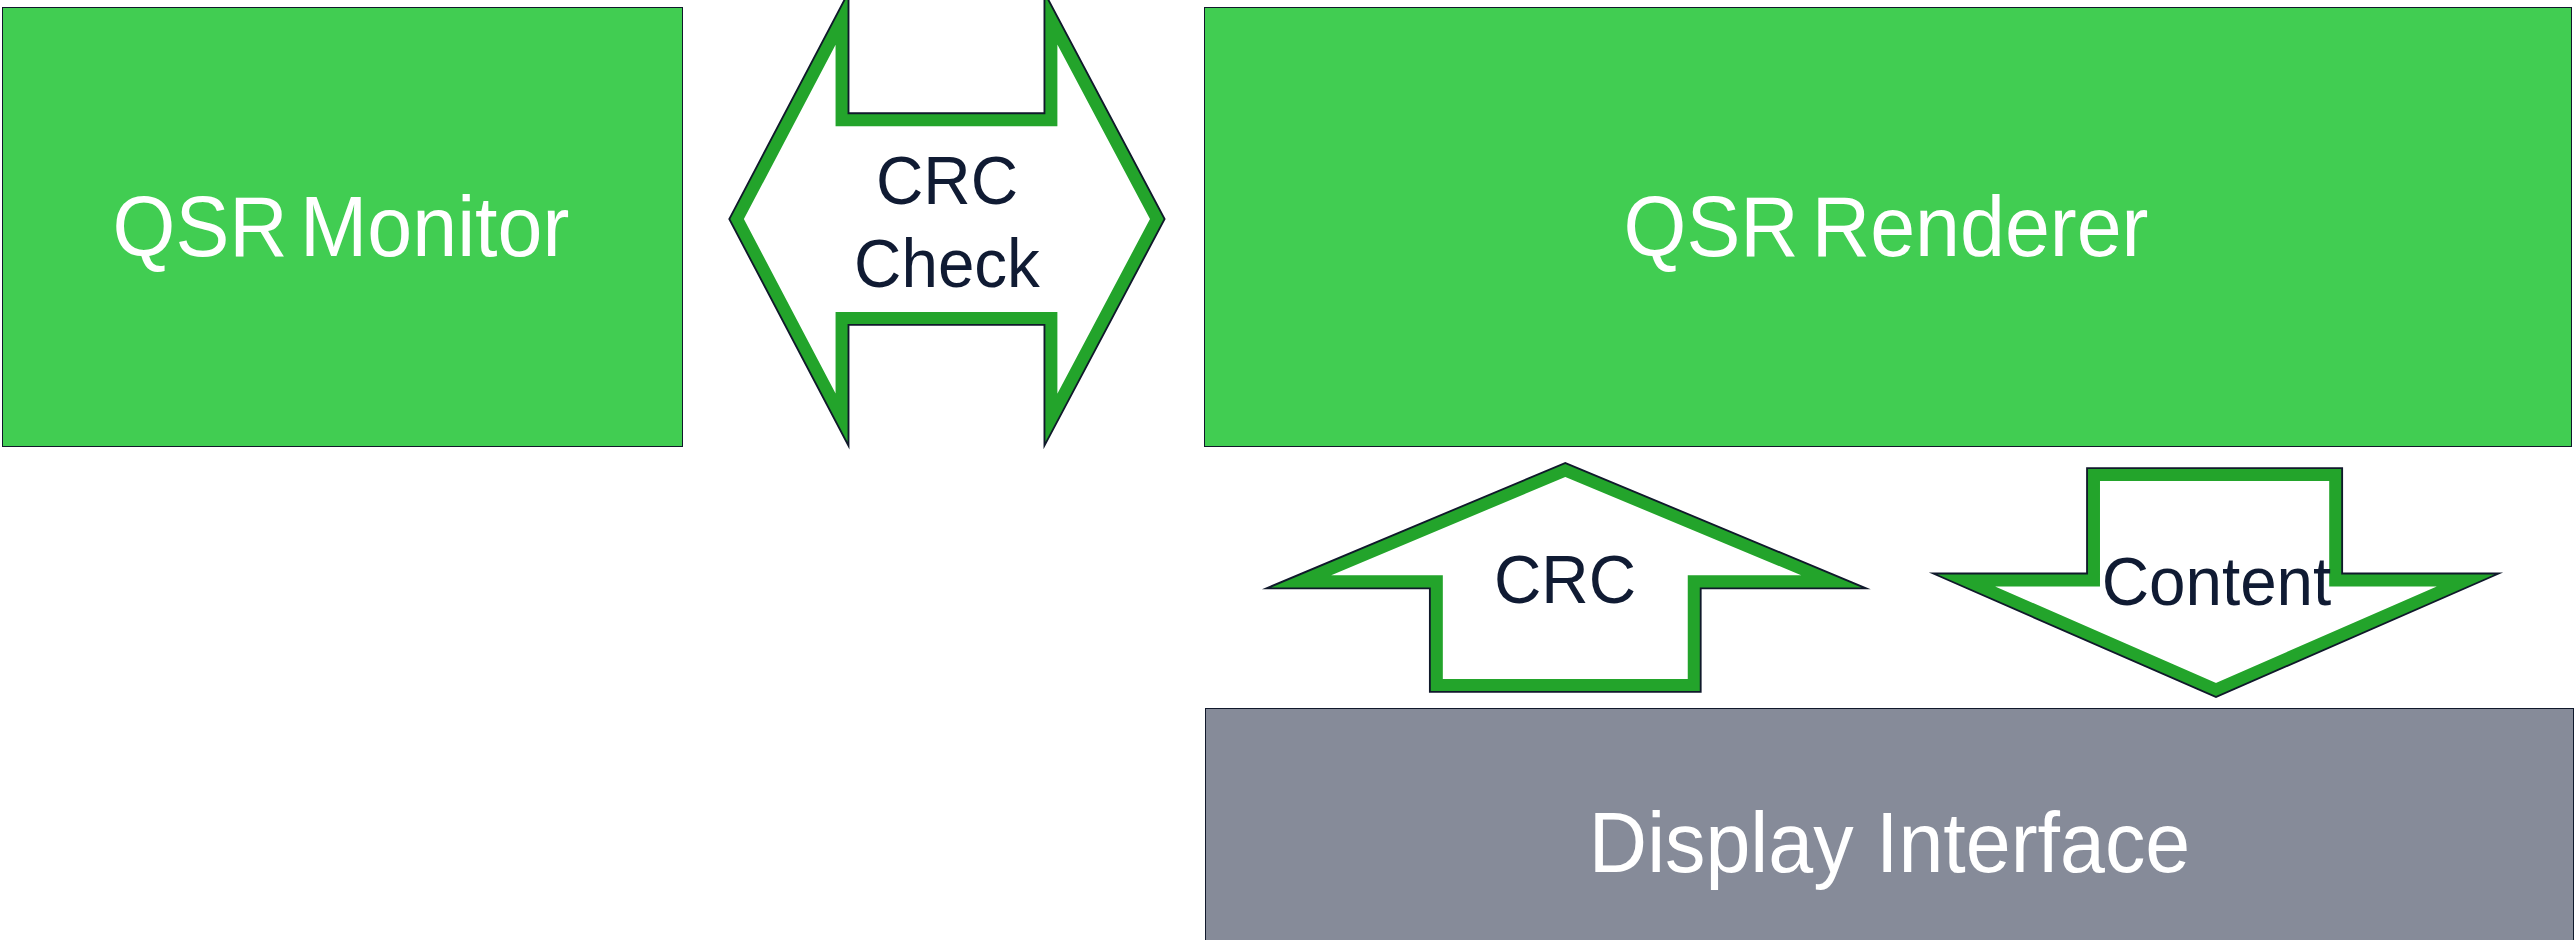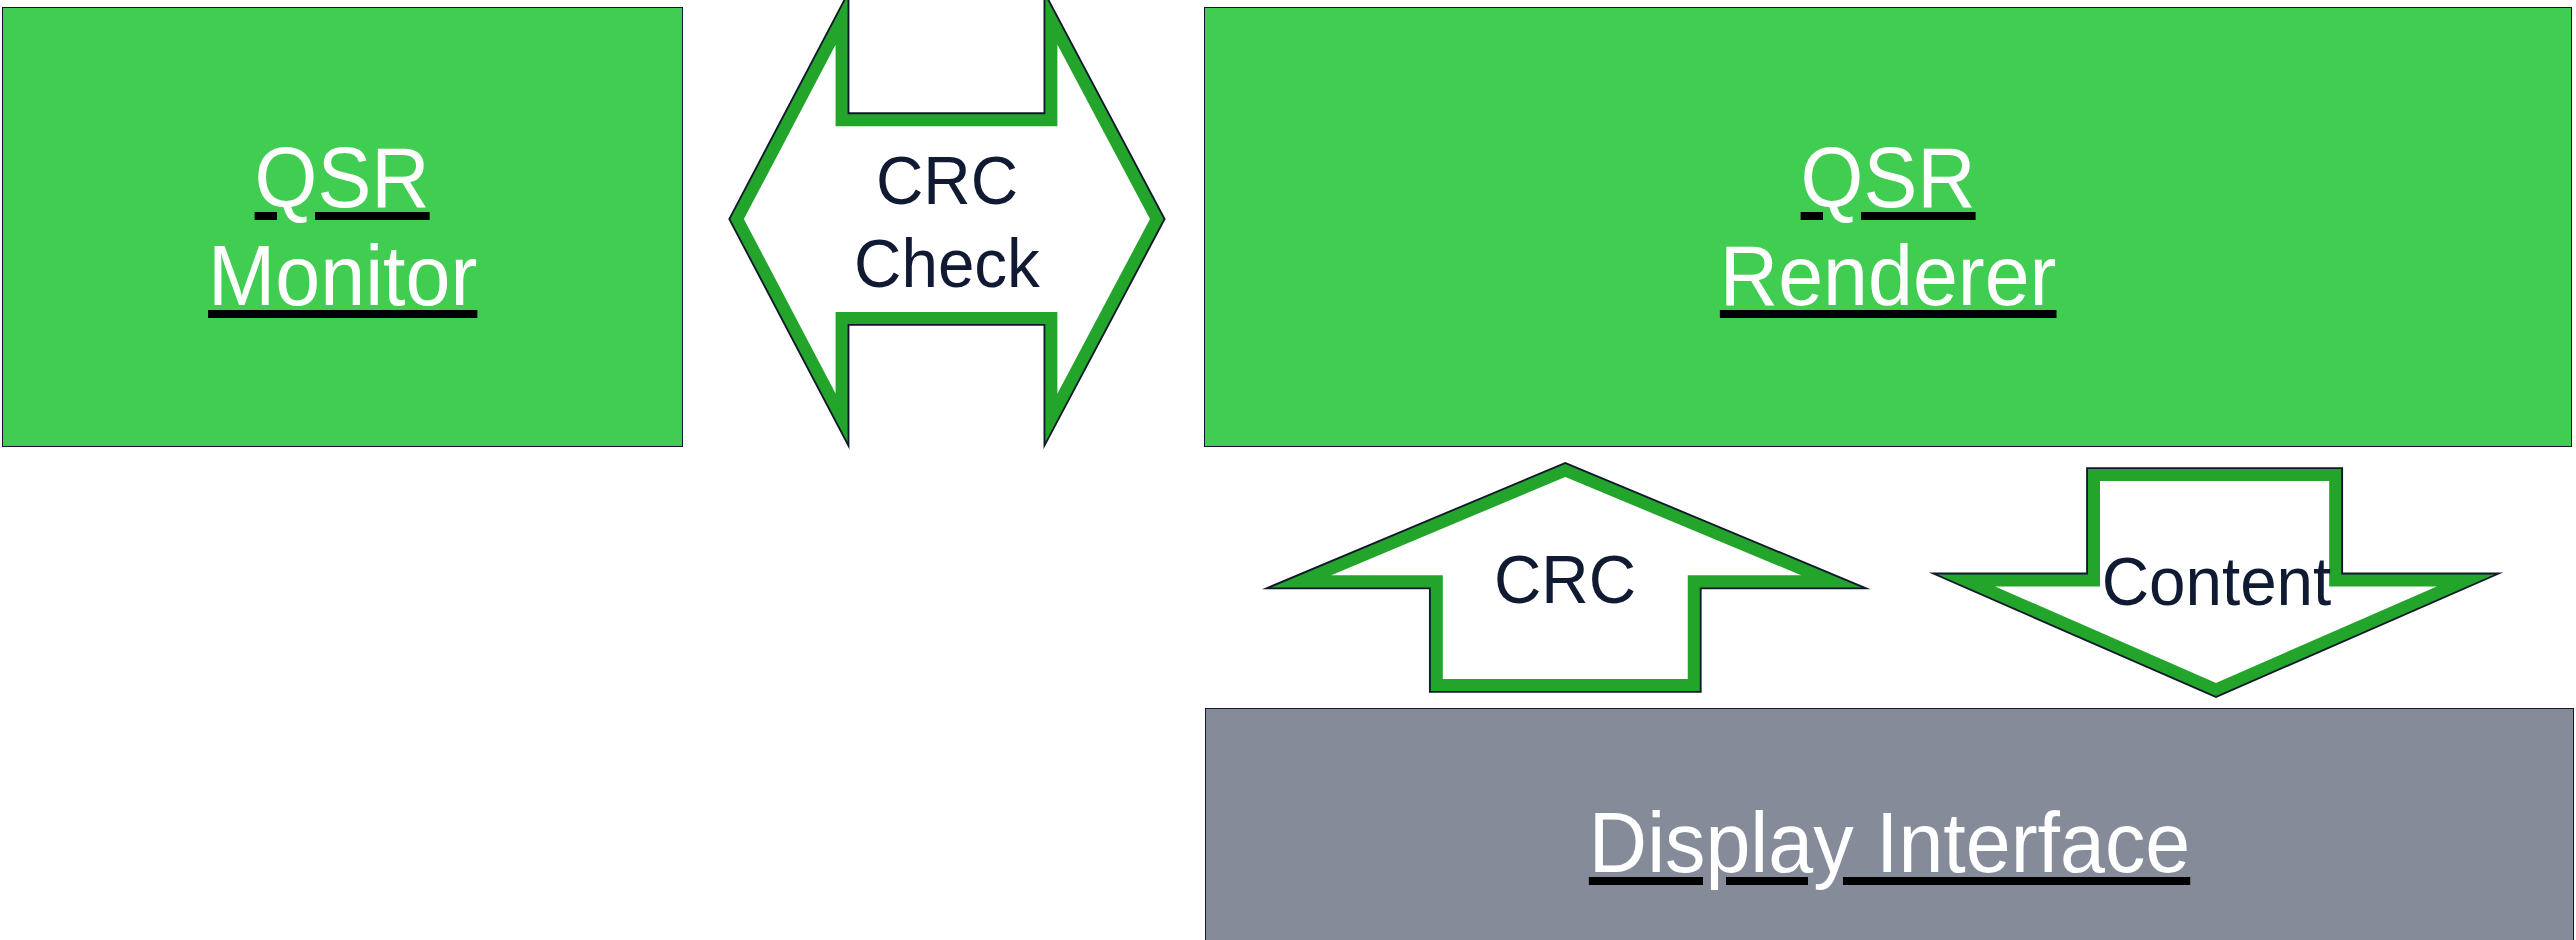--- a/index.html
+++ b/index.html
@@ -8,26 +8,25 @@
     position: relative;
     width: 2576px;
     height: 940px;
     background: #ffffff;
     overflow: hidden;
     font-family: "Liberation Sans", sans-serif;
   }
   .box {
     position: absolute;
     display: flex;
-    flex-direction: column;
+    flex-direction: row;
     align-items: center;
     justify-content: center;
     border: 1.8px solid #10192b;
     text-align: center;
-    text-decoration: underline;
   }
   .box.green { background: #41cd52; }
   .box.gray  { background: #868b99; }
   .box-label {
     color: #ffffff;
     font-size: 85px;
     line-height: 98px;
     font-weight: 400;
     white-space: nowrap;
     transform: scaleX(0.95);

